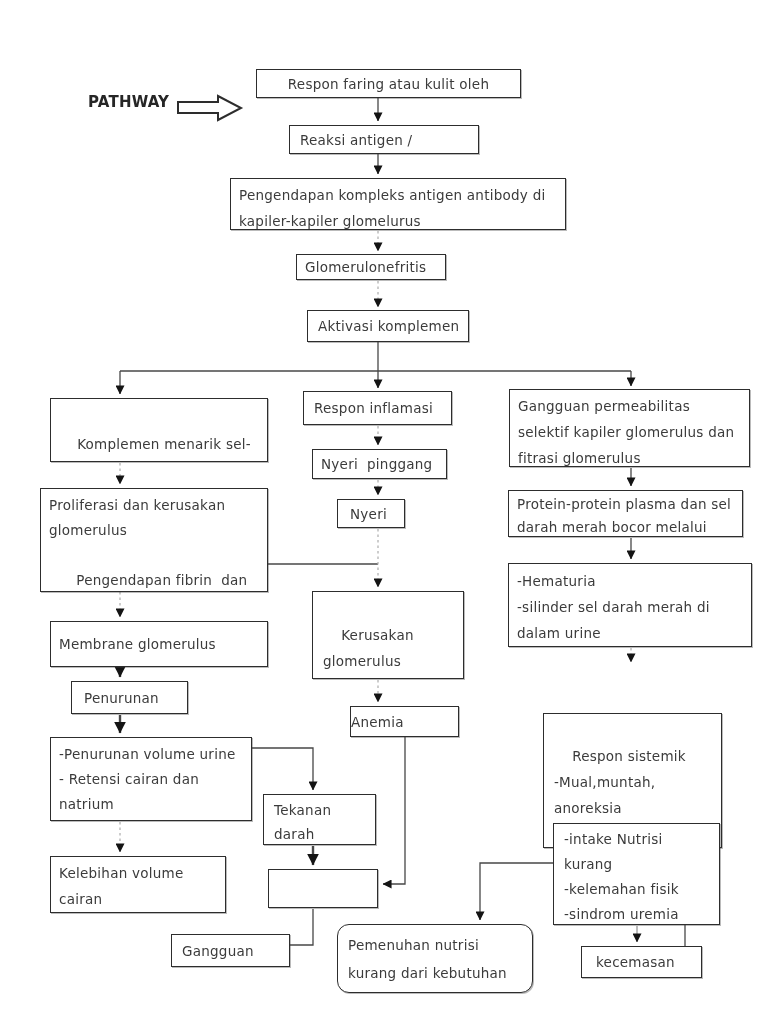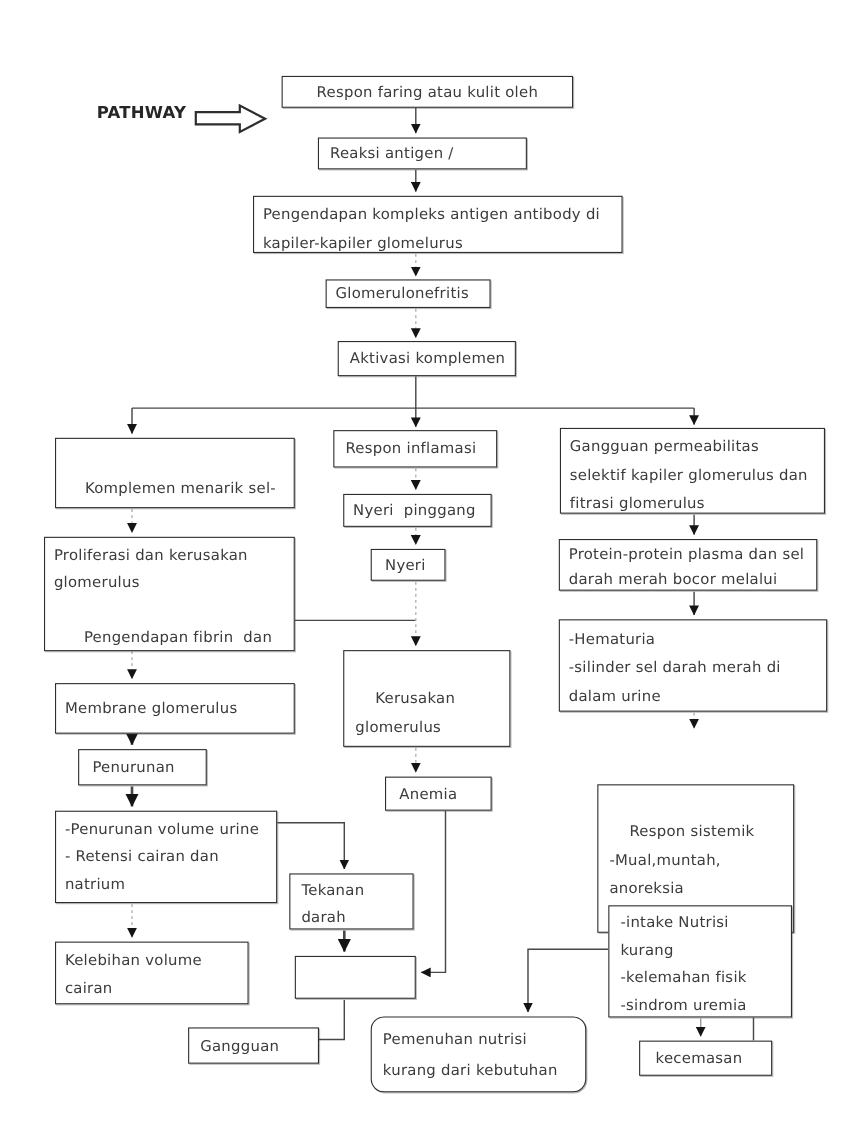--- a/index.html
+++ b/index.html
@@ -130,21 +130,21 @@
 
   <div class="box vcenter" style="left:337px;top:499px;width:68px;height:29px;padding-left:12px;">Nyeri</div>
 
   <div class="box" style="left:312px;top:591px;width:152px;height:88px;padding:4px 10px;line-height:26px;">
     <span>Kerusakan
 glomerulus
 memicukematian</span>
     
   </div>
 
-  <div class="box vcenter" style="left:350px;top:706px;width:97px;height:31px;padding-left:12px;">Anemia</div>
+  <div class="box vcenter" style="left:350px;top:706px;width:109px;height:31px;">Anemia</div>
 
   <div class="box" style="left:509px;top:389px;width:241px;height:78px;padding:3px 8px;line-height:26px;">Gangguan permeabilitas
 selektif kapiler glomerulus dan
 fitrasi glomerulus</div>
 
   <div class="box" style="left:508px;top:490px;width:235px;height:47px;padding:2px 8px;line-height:23px;">Protein-protein plasma dan sel
 darah merah bocor melalui</div>
 
   <div class="box" style="left:508px;top:563px;width:244px;height:84px;padding:4px 8px;line-height:26px;">-Hematuria
 -silinder sel darah merah di

